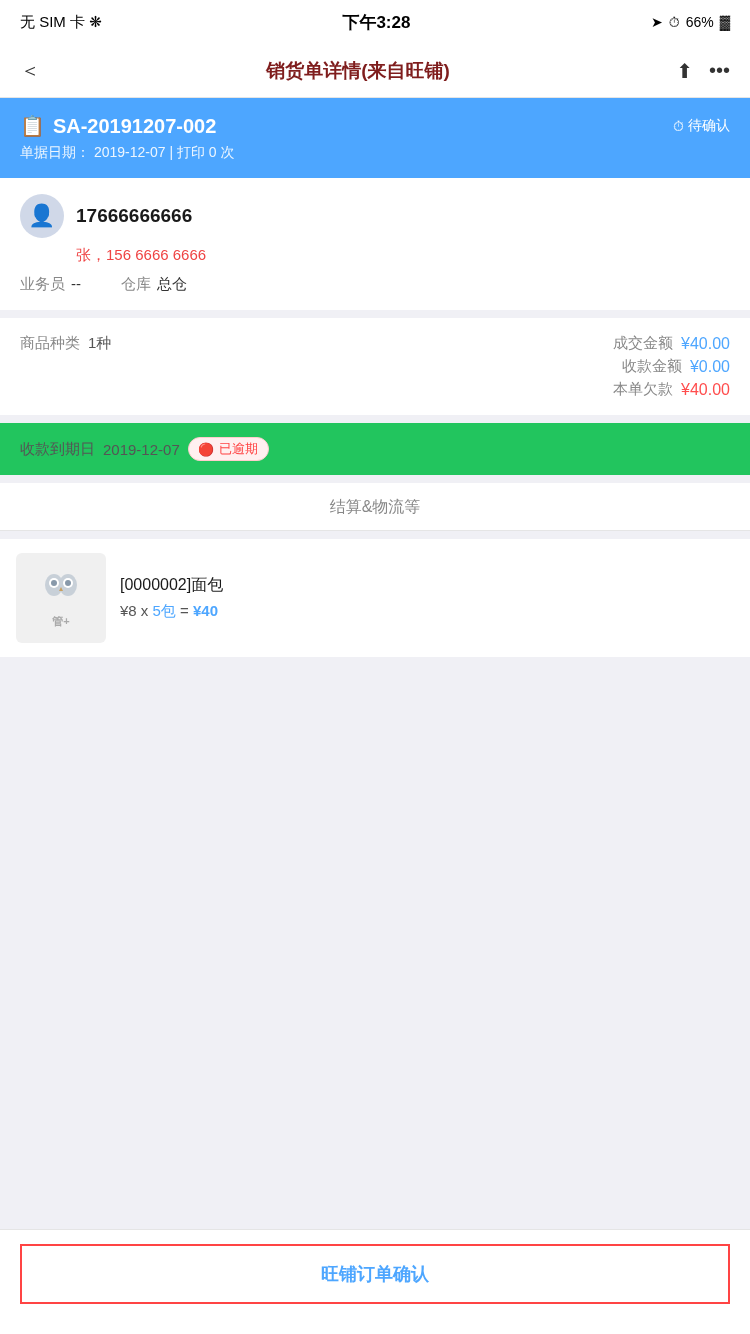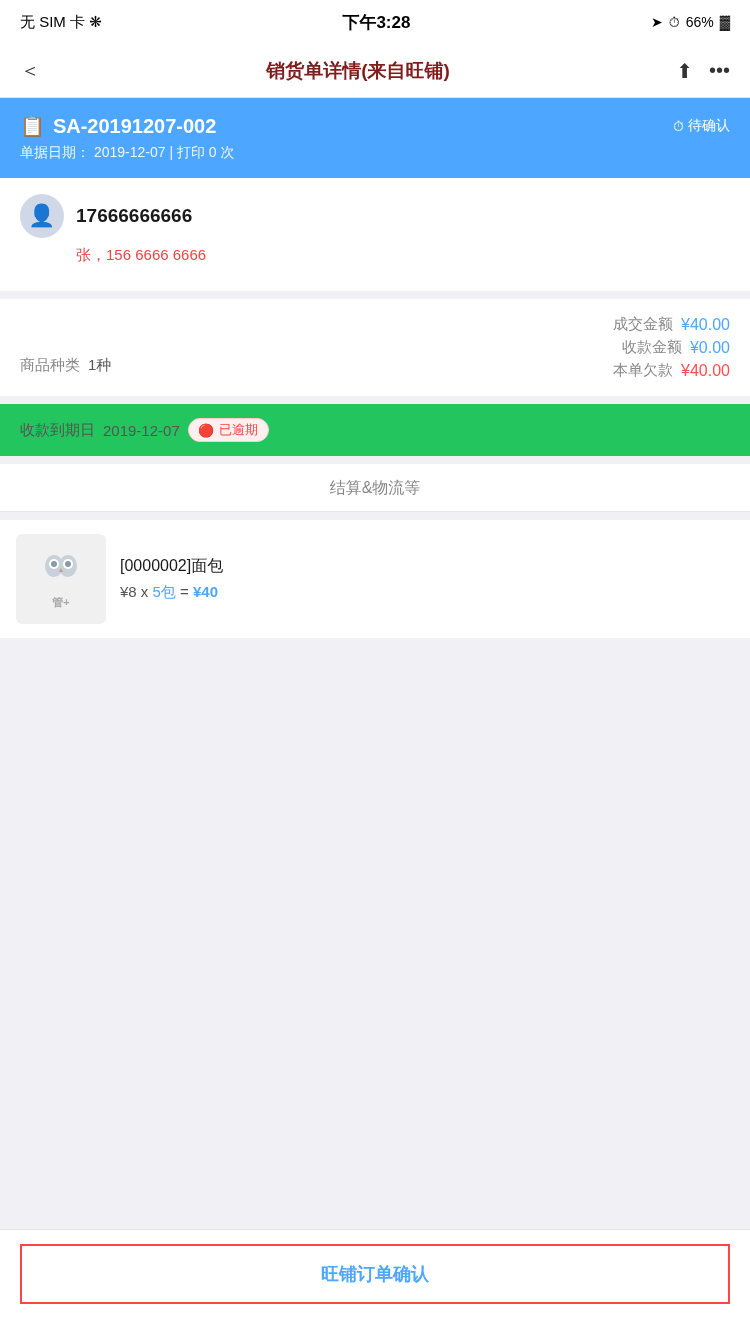--- a/index.html
+++ b/index.html
@@ -132,21 +132,21 @@
     
     .info-section {
       background: #fff;
       padding: 16px 20px;
       margin-bottom: 8px;
       display: flex;
       justify-content: space-between;
       align-items: flex-start;
     }
     .info-left { display: flex; flex-direction: column; gap: 4px; }
-    .info-row { font-size: 15px; color: #555; display: flex; gap: 8px; margin-top: 41px; }
+    .info-row { font-size: 15px; color: #555; display: flex; gap: 8px; }
     .info-label { color: #888; }
     .info-right { display: flex; flex-direction: column; align-items: flex-end; gap: 4px; }
     .amount-row { display: flex; gap: 8px; align-items: center; font-size: 15px; }
     .amount-label { color: #888; }
     .amount-value-blue { color: #4da6ff; font-size: 16px; }
     .amount-value-red { color: #ff4d4d; font-size: 16px; }
 
     
     .due-section {
       background: #22c55e;
@@ -328,20 +328,30 @@
 </div>
 
 <div class="customer-section">
   <div class="customer-top">
     <div class="avatar">
       <span>👤</span>
     </div>
     <div class="customer-name">17666666666</div>
   </div>
   <div class="customer-sub">张，156 6666 6666</div>
+  <div class="customer-meta">
+    <div class="meta-item">
+      <span class="meta-label">业务员</span>
+      <span class="meta-value">--</span>
+    </div>
+    <div class="meta-item">
+      <span class="meta-label">仓库</span>
+      <span class="meta-value">总仓</span>
+    </div>
+  </div>
 </div>
 
 <div class="info-section">
   <div class="info-left">
     <div class="info-row">
       <span class="info-label">商品种类</span>
       <span>1种</span>
     </div>
   </div>
   <div class="info-right">

